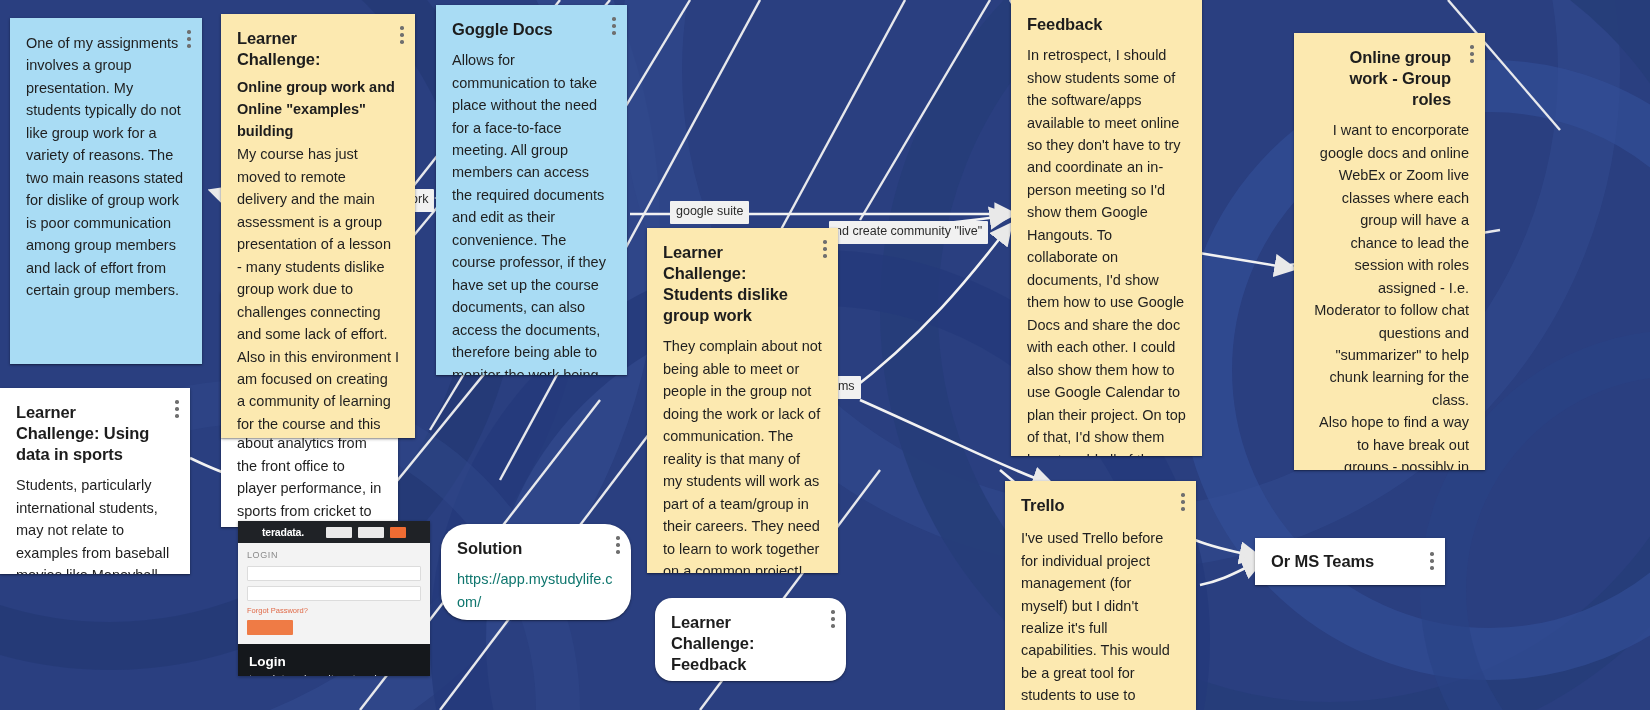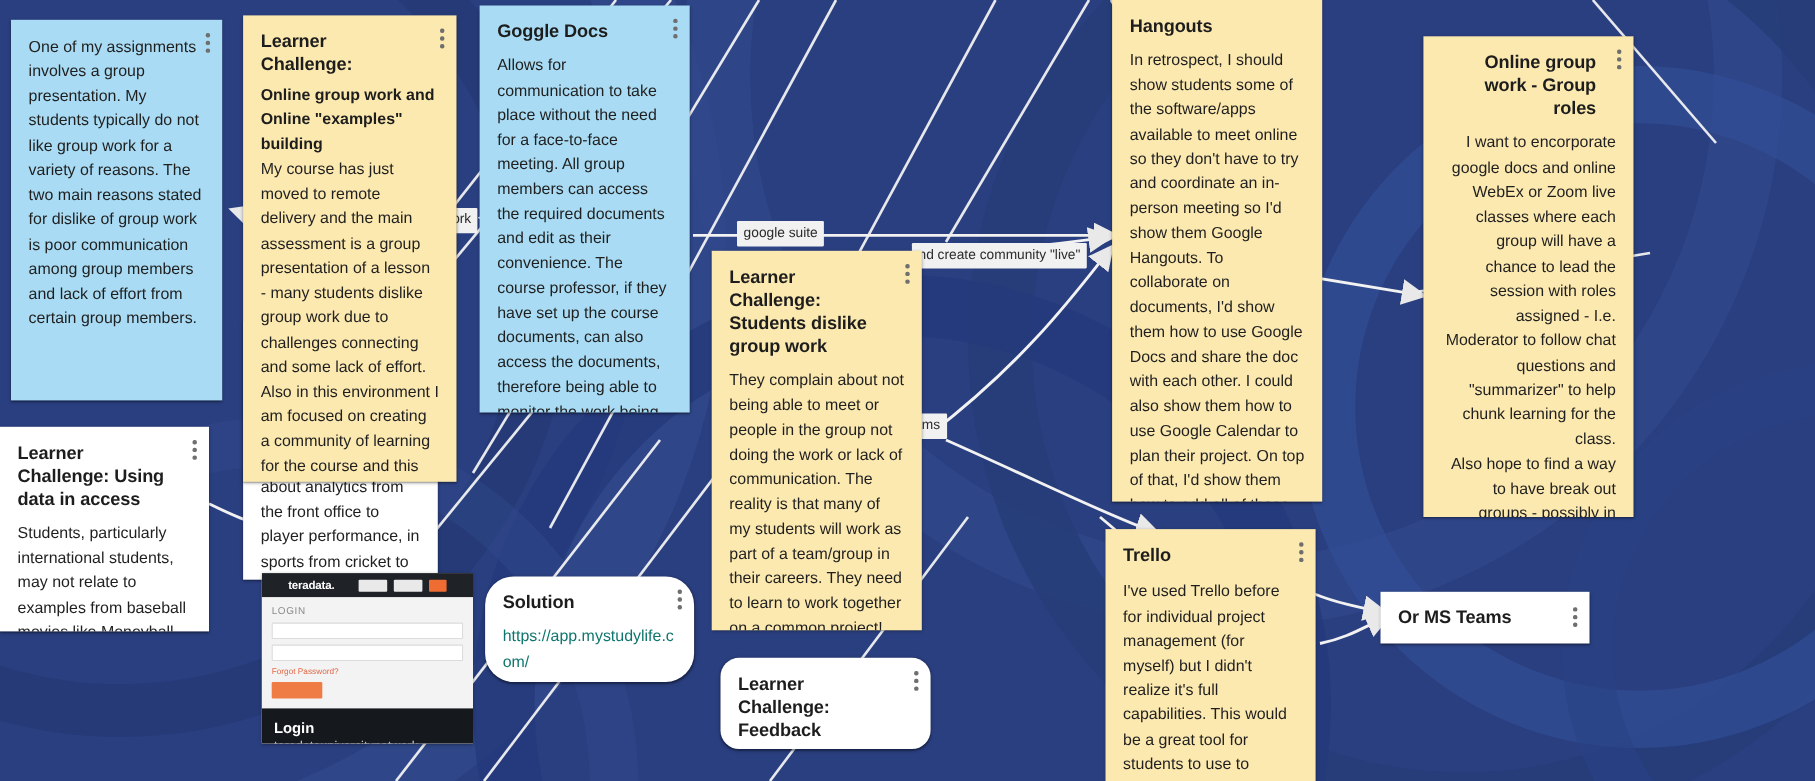--- a/index.html
+++ b/index.html
@@ -234,21 +234,21 @@
       <div class="shot-foot-s">teradatauniversitynetwork</div>
     </div>
   </div>
 
   <div class="card white" style="left:0px; top:388px; width:190px; height:186px;">
     <div class="kebab">
       <i></i>
         <i></i>
         <i></i>
       </div>
-    <div class="card-title">Learner Challenge: Using data in access</div>
+    <div class="card-title">Learner Challenge: Using data in sports</div>
     <div class="card-body">Students, particularly international students, may not relate to examples from baseball movies like Moneyball</div>
   </div>
 
   <div class="card blue" style="left:436px; top:5px; width:191px; height:370px;">
     <div class="kebab">
       <i></i>
         <i></i>
         <i></i>
       </div>
     <div class="card-title">Goggle Docs</div>
@@ -279,21 +279,21 @@
     <div class="kebab">
       <i></i>
         <i></i>
         <i></i>
       </div>
     <div class="card-title">Learner Challenge: Feedback</div>
     <div class="card-body">When I give my students</div>
   </div>
 
   <div class="card yellow" style="left:1011px; top:-46px; width:191px; height:502px;">
-    <div class="card-title" style="margin-top:46px;">Hangouts</div>
+    <div class="card-title" style="margin-top:46px;">Feedback</div>
     <div class="card-body">In retrospect, I should show students some of the software/apps available to meet online so they don't have to try and coordinate an in-person meeting so I'd show them Google Hangouts. To collaborate on documents, I'd show them how to use Google Docs and share the doc with each other. I could also show them how to use Google Calendar to plan their project. On top of that, I'd show them how to add all of those items as apps on their phones!</div>
   </div>
 
   <div class="card yellow" style="left:1294px; top:33px; width:191px; height:437px;text-align:right;">
     <div class="kebab">
       <i></i>
         <i></i>
         <i></i>
       </div>
     <div class="card-title">Online group work - Group roles</div>

